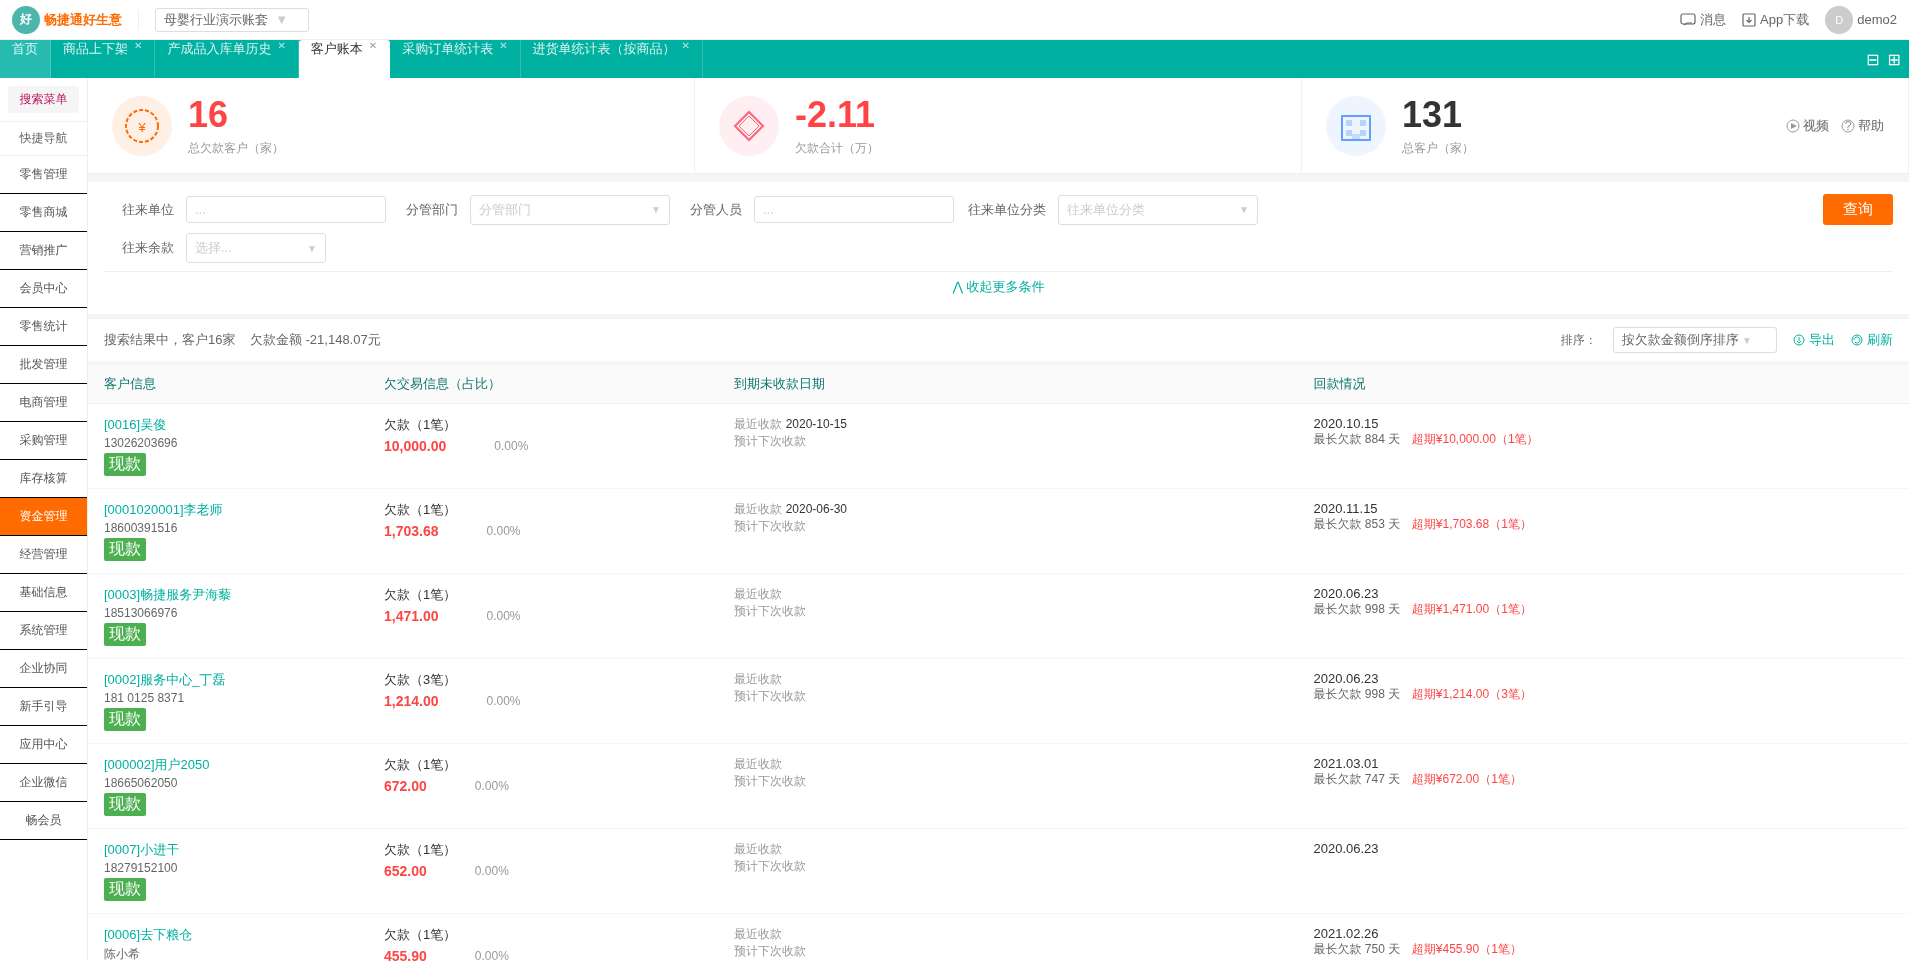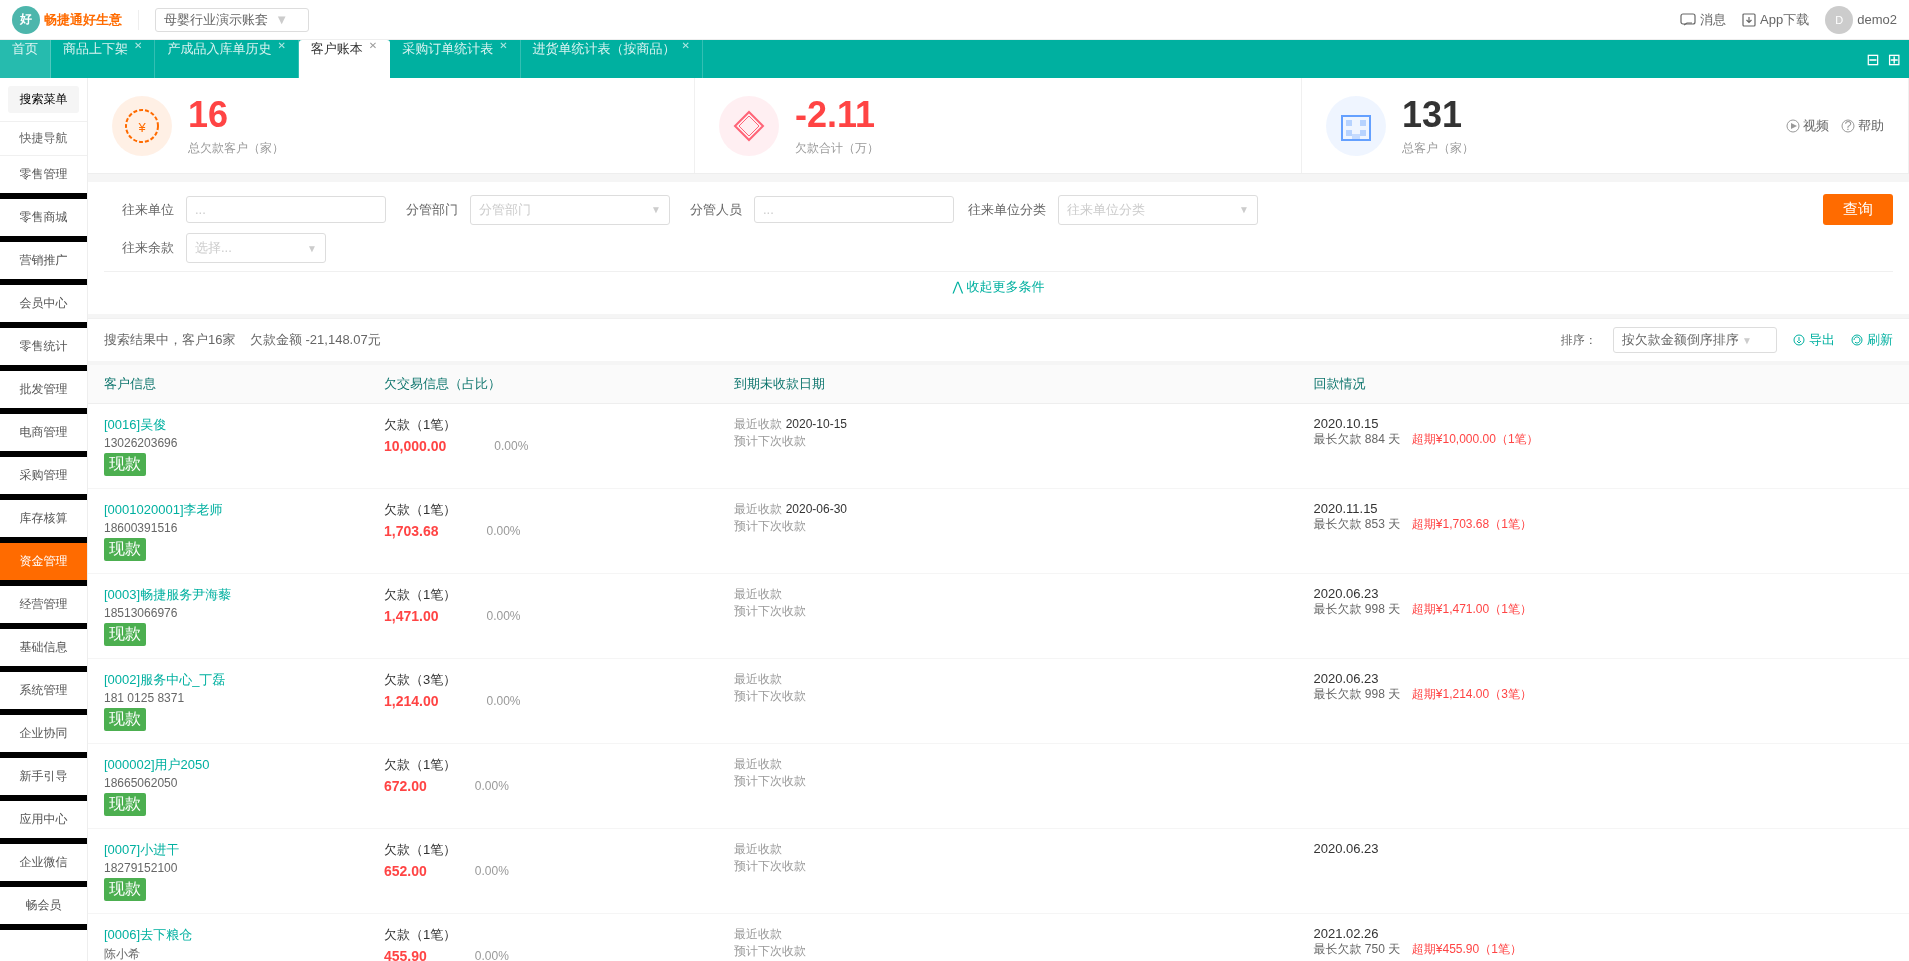--- a/index.html
+++ b/index.html
@@ -23,23 +23,23 @@
     .tab .close-x { font-size: 10px; color: rgba(255,255,255,0.7); }
     .tab.active .close-x { color: #999; }
     .tab-actions { margin-left: auto; display: flex; align-items: center; padding: 0 8px; gap: 8px; color: white; }
 
     
     .main { display: flex; flex: 1; overflow: hidden; }
 
     
     .sidebar { width: 88px; background: #fff; border-right: 1px solid #eee; display: flex; flex-direction: column; overflow-y: auto; }
     .sidebar-search { padding: 8px; border-bottom: 1px solid #f0f0f0; }
-    .sidebar-search-btn { width: 100%; background: #f5f5f5; border: none; border-radius: 3px; padding: 5px; color: #000000; cursor: pointer; font-size: 12px; }
+    .sidebar-search-btn { width: 100%; background: #f5f5f5; border: none; border-radius: 3px; padding: 5px; color: #be185d; cursor: pointer; font-size: 12px; }
     .sidebar-nav-btn { padding: 8px; text-align: center; color: #666; cursor: pointer; font-size: 12px; border-bottom: 1px solid #f0f0f0; }
-    .sidebar-item { padding: 10px 4px; text-align: center; color: #555; cursor: pointer; font-size: 12px; border-bottom: 6px solid #000000; }
+    .sidebar-item { padding: 10px 4px; text-align: center; color: #555; cursor: pointer; font-size: 12px; border-bottom: 1px solid #000000; }
     .sidebar-item.active { background: #ff6b00; color: white; }
 
     
     .content { flex: 1; overflow-y: auto; background: #f5f5f5; }
 
     
     .stats-bar { background: white; display: flex; margin-bottom: 8px; border-bottom: 1px solid #eee; }
     .stat-card { flex: 1; padding: 16px 24px; display: flex; align-items: center; gap: 16px; border-right: 1px solid #f0f0f0; }
     .stat-icon { width: 60px; height: 60px; border-radius: 50%; display: flex; align-items: center; justify-content: center; }
     .stat-icon.orange { background: rgba(255,107,0,0.1); color: #ff6b00; font-size: 24px; }
@@ -447,20 +447,25 @@
           </div>
         </div>
         <div>
           <div>
             <span class="collection-label">最近收款</span>
             <span class="collection-date"></span>
           </div>
           <div class="collection-label">预计下次收款</div>
         </div>
         <div>
+          <div class="due-date">2021.03.01</div>
+          <div>
+            <span class="overdue-days">最长欠款 747 天</span>
+            <span class="overdue-text" style="margin-left:8px;">超期¥672.00（1笔）</span>
+          </div>
         </div>
       </div>
 
       <div class="table-row">
         <div>
           <div class="customer-name">[0007]小进干</div>
           <div class="customer-phone">18279152100</div>
           <span class="customer-tag">现款</span>
         </div>
         <div>

